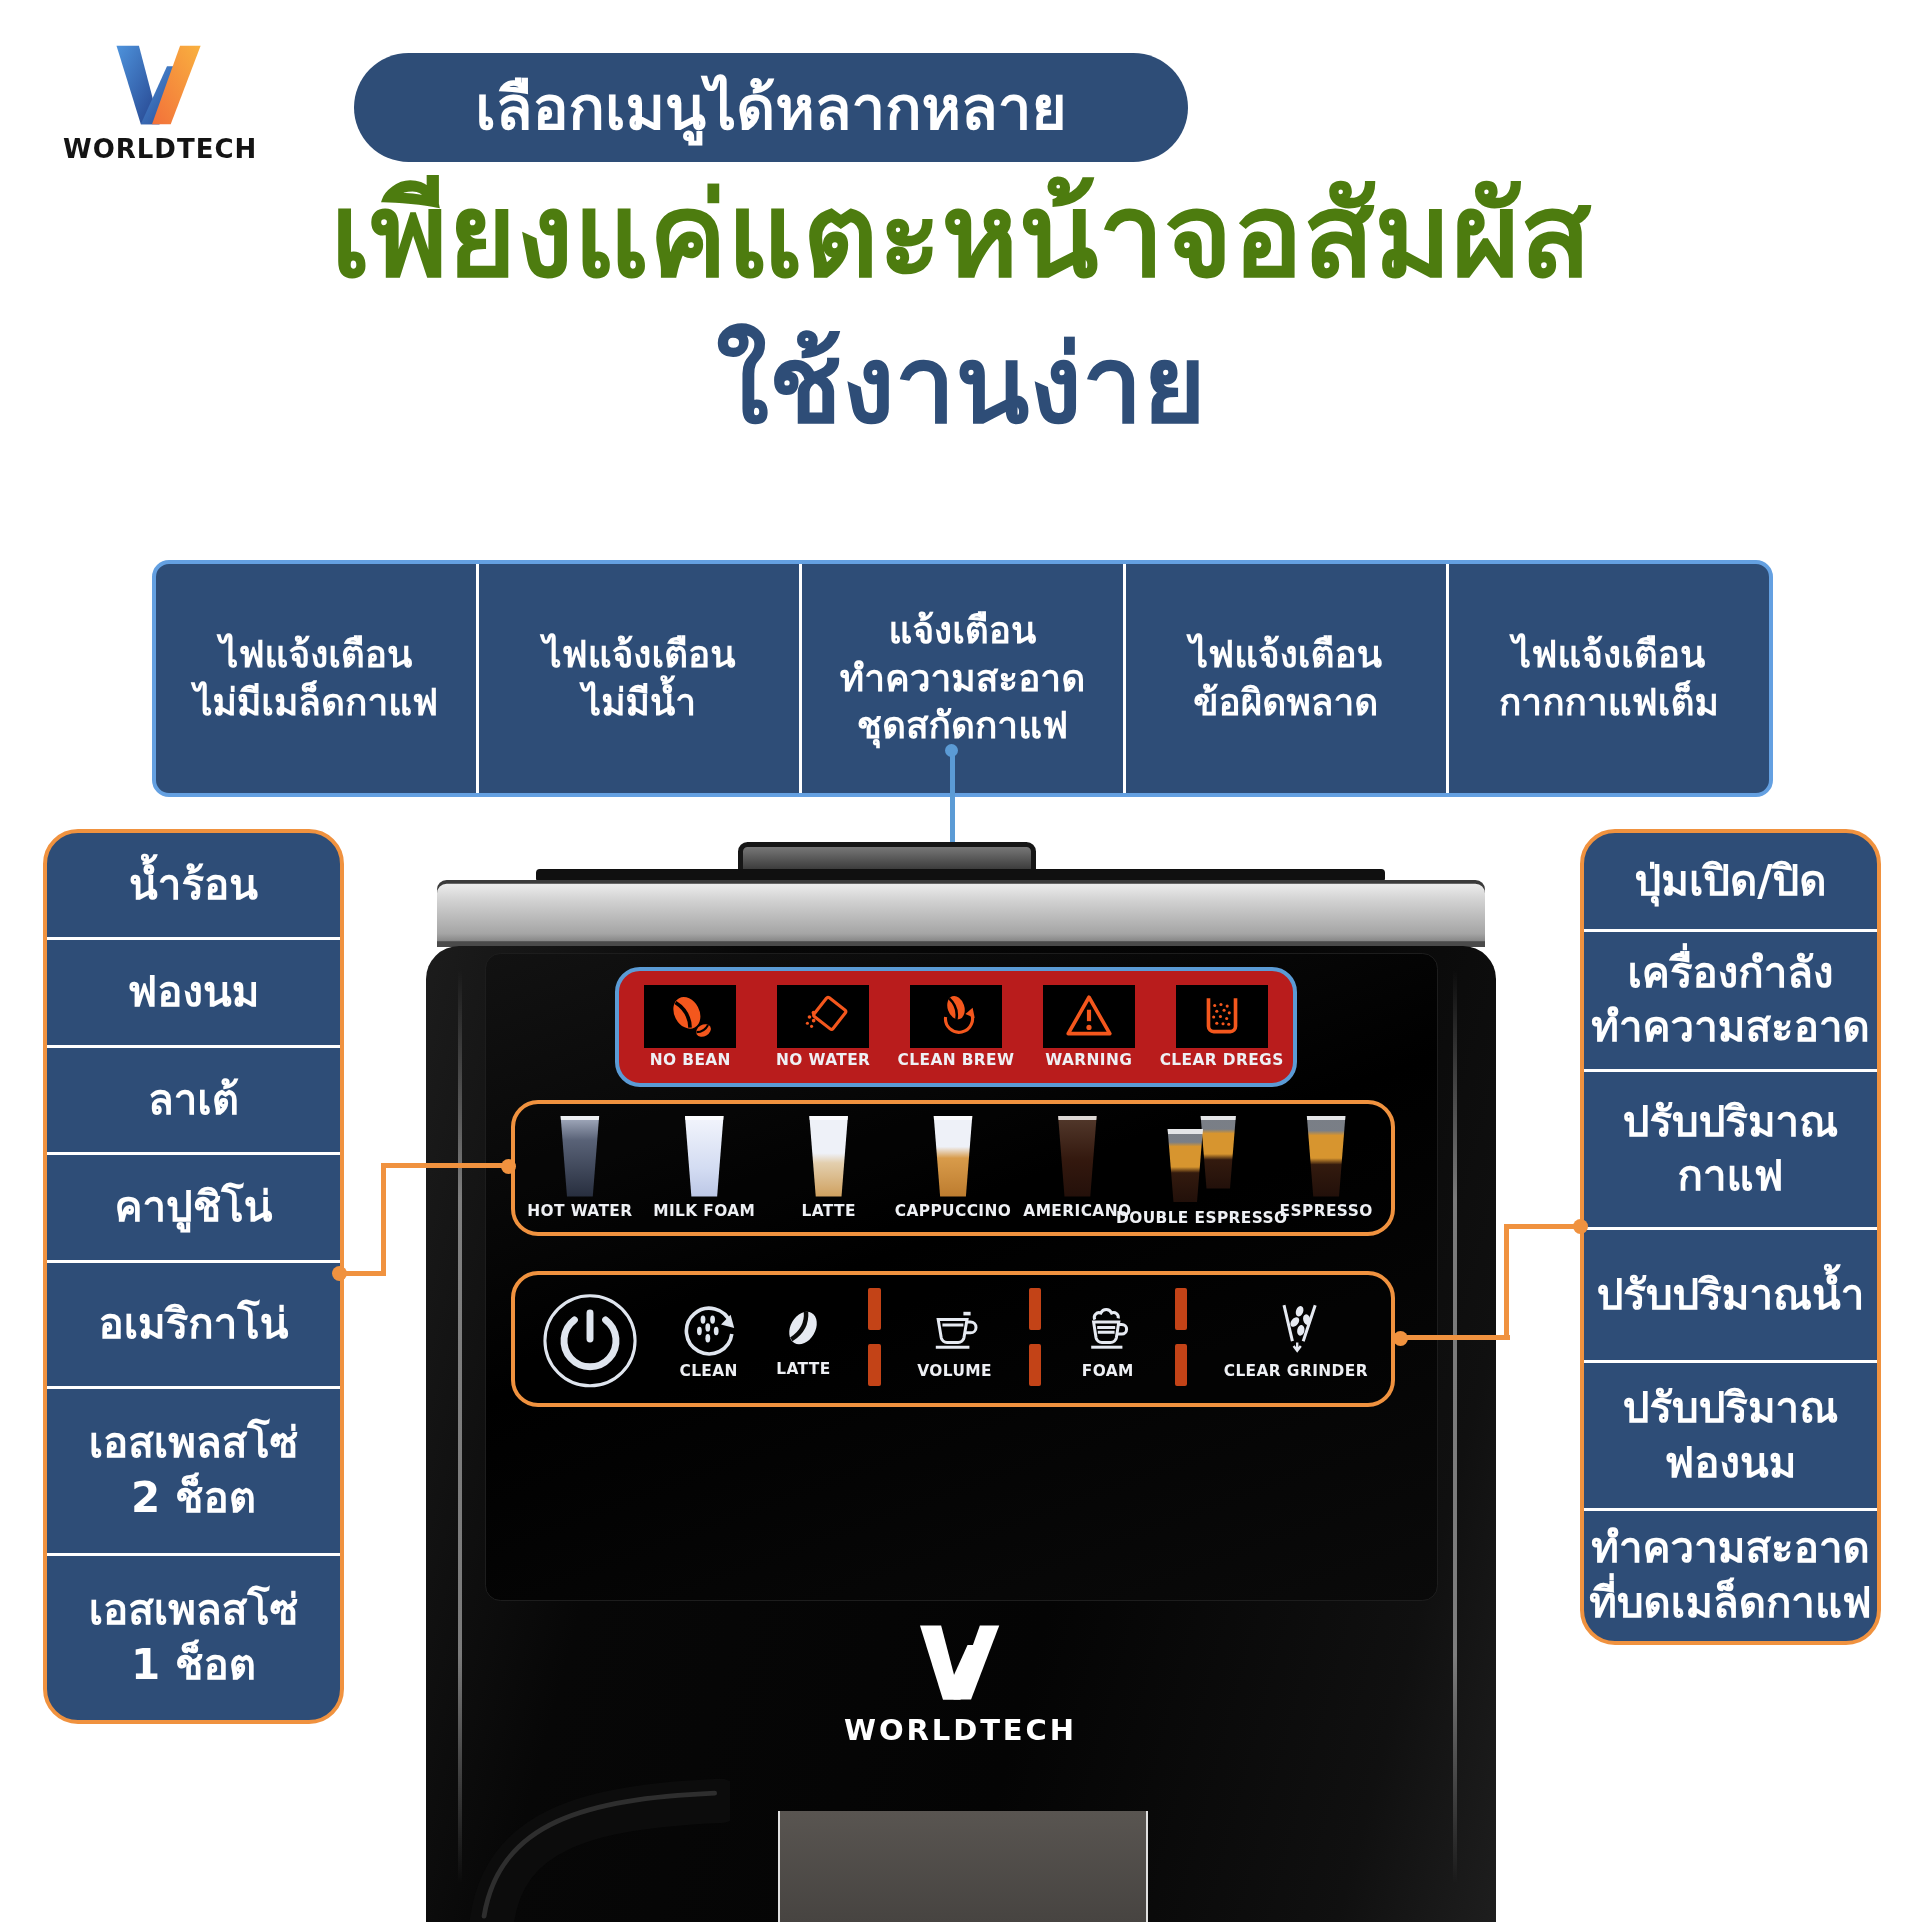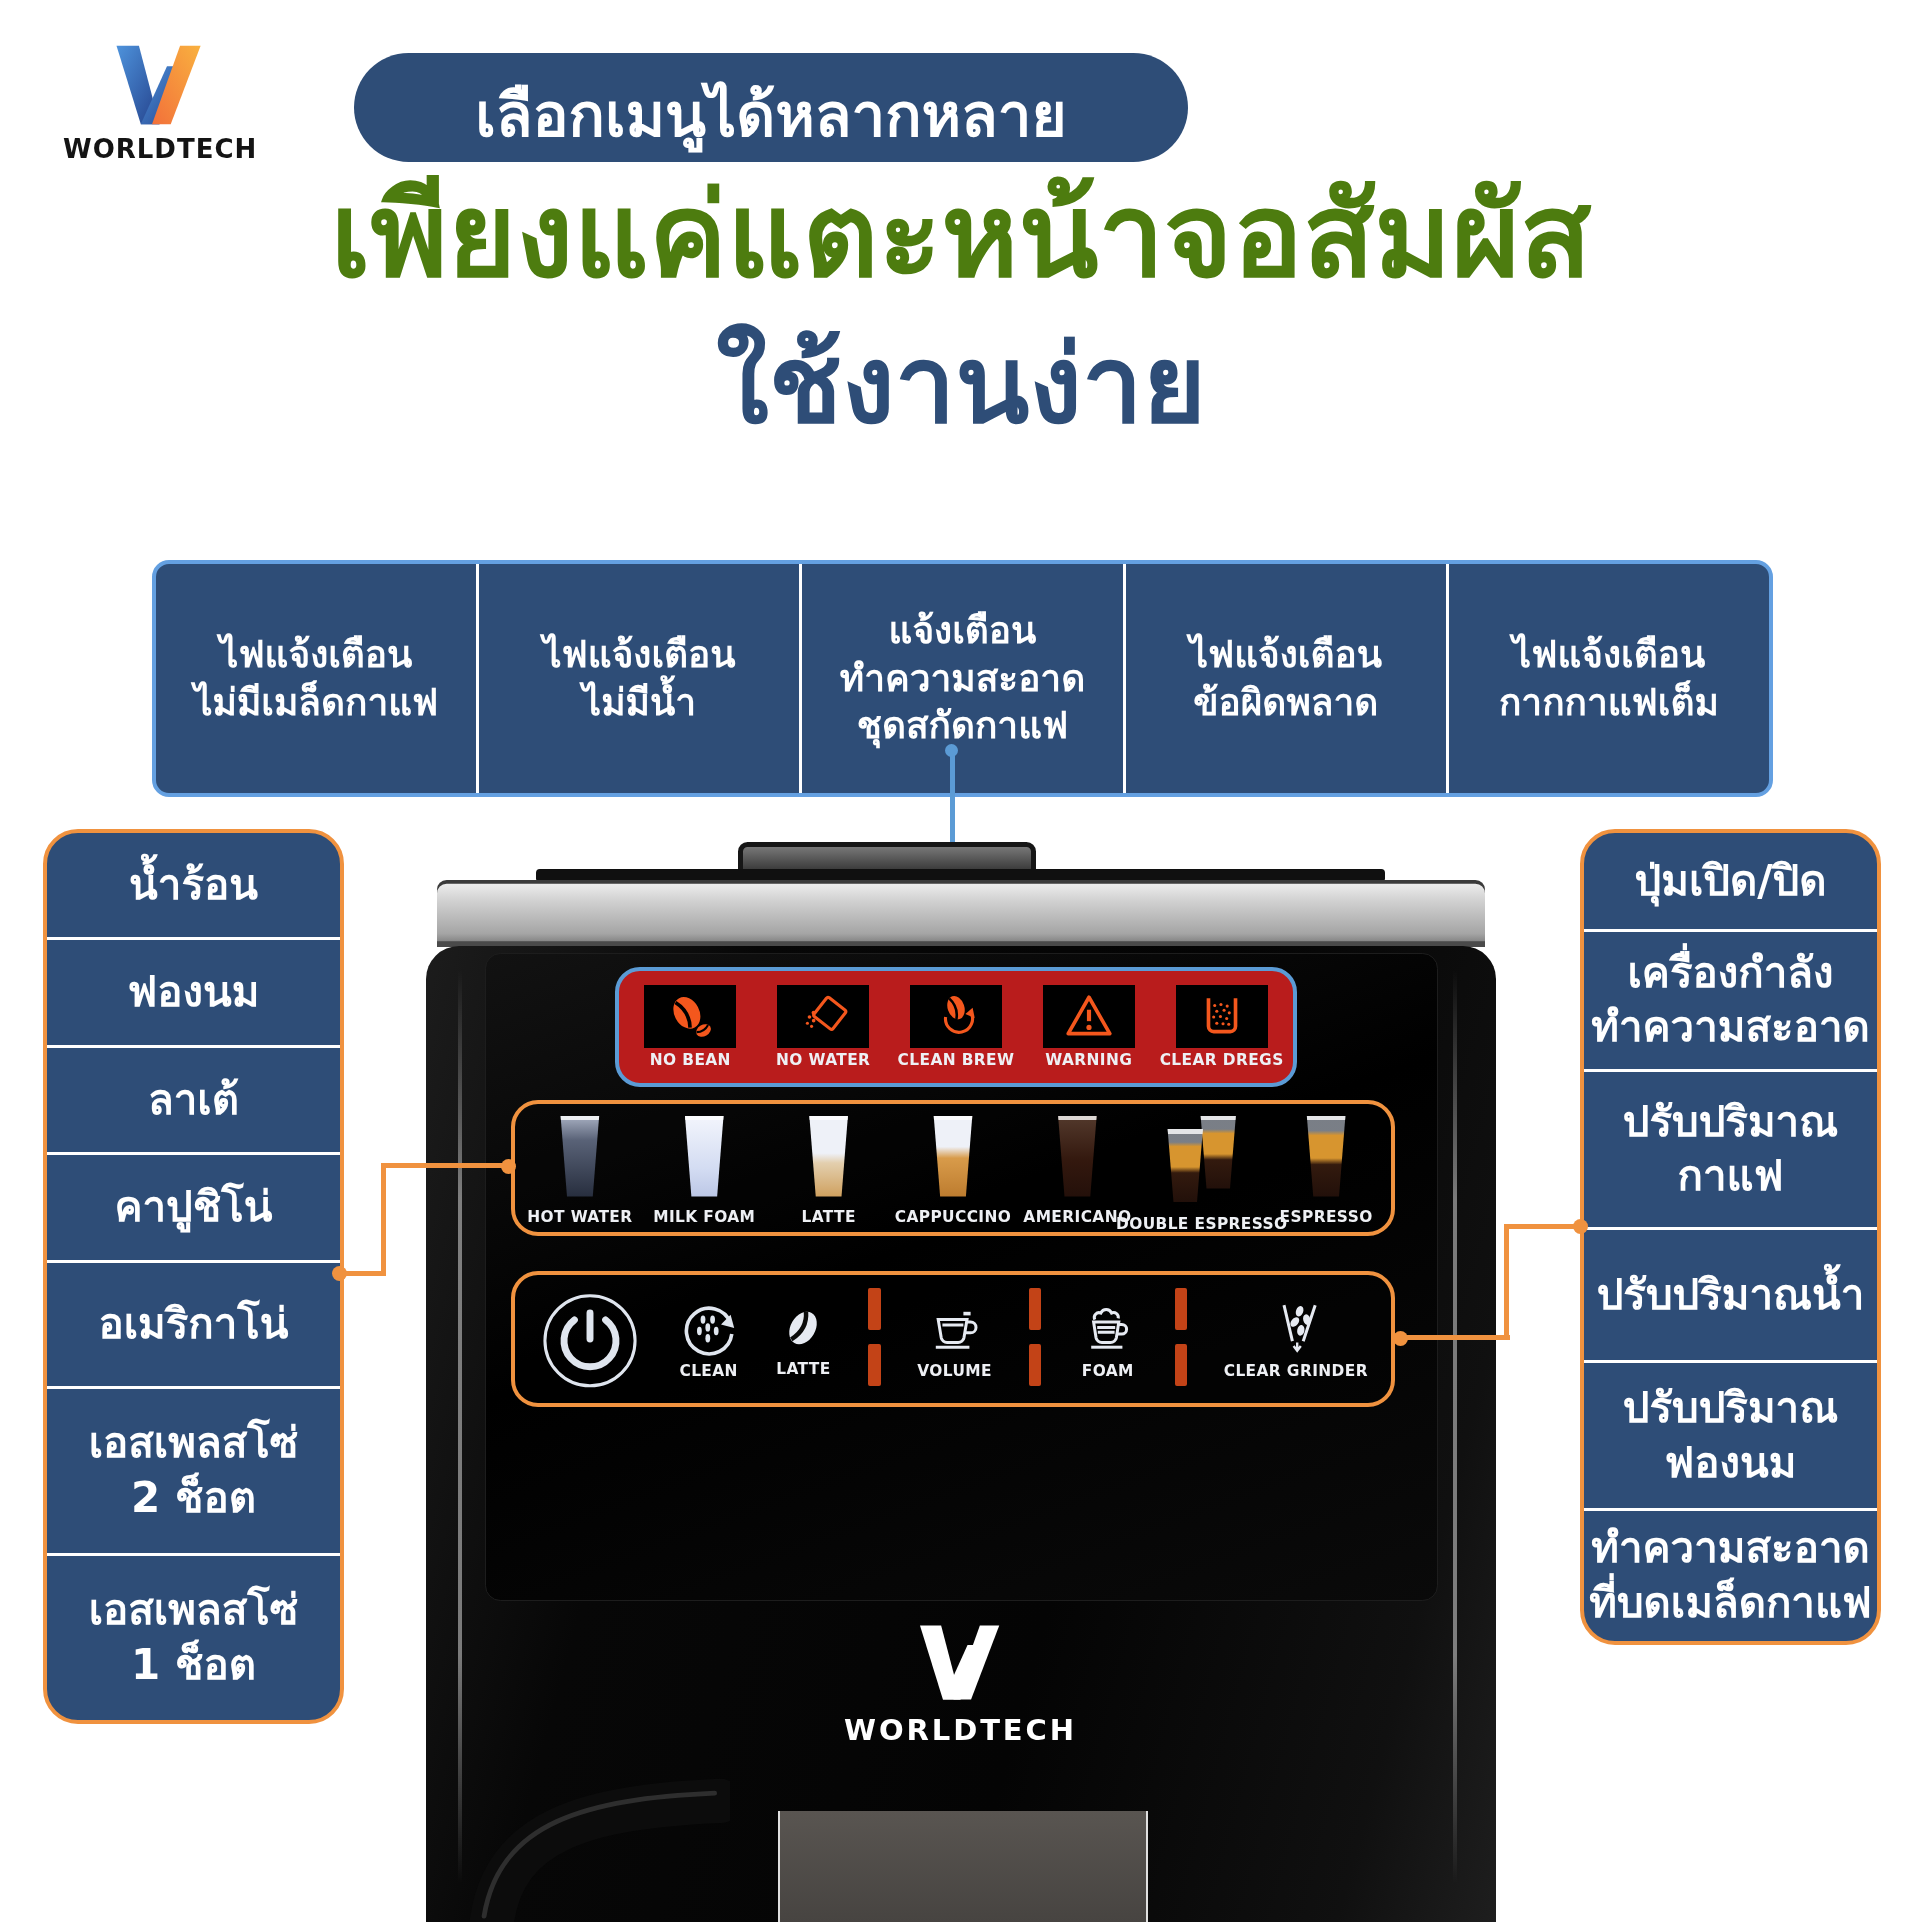--- a/index.html
+++ b/index.html
@@ -6,21 +6,21 @@
   body{
     width:1922px;height:1922px;position:relative;overflow:hidden;background:#ffffff;
     font-family:"DejaVu Sans","Liberation Sans",sans-serif;
   }
   .abs{position:absolute}
   
   .brand-logo{left:63px;top:42px;width:192px;text-align:center}
   .brand-logo .wordmark{font-size:26px;font-weight:bold;letter-spacing:1px;color:#141414;margin-top:1.9px}
   .banner{
     left:354px;top:53px;width:834px;height:109px;background:#2E4D77;border-radius:55px;
-    display:flex;align-items:flex-end;justify-content:center;color:#fff;font-size:60px;font-weight:bold;
+    display:flex;align-items:center;justify-content:center;color:#fff;font-size:60px;font-weight:bold;
   }
   .headline{left:0;top:163px;width:1922px;text-align:center;color:#4d7c0f;font-size:117px;font-weight:bold;line-height:1.25}
   .subheadline{left:0;top:317px;width:1922px;text-align:center;color:#2E4D77;font-size:108px;font-weight:bold;line-height:1.25}
   
   .callout-row{
     left:152px;top:560px;width:1621px;height:237px;background:#2E4D77;border:4.8px solid #64A0E1;
     border-radius:17px;display:flex;box-sizing:border-box;overflow:hidden;
   }
   .callout{
     flex:1;display:flex;align-items:center;justify-content:center;text-align:center;color:#fff;
@@ -58,21 +58,21 @@
     background:linear-gradient(160deg,#121212 0%,#000 45%,#0a0a0a 100%)}
   
   .status-panel{left:615px;top:967px;width:682px;height:120px;border:4.8px solid #5B9BD5;border-radius:25px;
     box-sizing:border-box;display:flex;align-items:center;justify-content:space-evenly;background:#b91c1c}
   .status-cell{display:flex;flex-direction:column;align-items:center;gap:2.9px;width:123px}
   .status-cell .tile{width:92px;height:63px;background:#000;display:flex;align-items:center;justify-content:center}
   .panel-label{color:#eef0f4;font-size:15.4px;font-weight:bold;letter-spacing:0.4px;white-space:nowrap}
   
   .drinks-panel{left:511px;top:1100px;width:884px;height:136px;border:4.8px solid #F0923F;border-radius:27px;
     box-sizing:border-box;display:flex;align-items:flex-start;justify-content:space-evenly;padding-top:11.5px;background:rgba(0,0,0,.25)}
-  .drink{display:flex;flex-direction:column;align-items:center;gap:11px;width:119px}
+  .drink{display:flex;flex-direction:column;align-items:center;gap:5px;width:119px}
   .glass{width:46px;height:81px;clip-path:polygon(8% 0,92% 0,78% 100%,22% 100%);position:relative}
   .glass::before{content:"";position:absolute;top:0;left:0;right:0;height:4.8px;background:rgba(255,255,255,.8)}
   .g-hotwater{background:linear-gradient(180deg,#a8b0c2 0%,#596277 30%,#272e3e 100%)}
   .g-milk{background:linear-gradient(180deg,#f3f5fc 0%,#d3dcf2 65%,#bcc7e6 100%)}
   .g-latte{background:linear-gradient(180deg,#eef1f8 0%,#eef1f8 46%,#e3cfae 58%,#cfa05e 100%)}
   .g-capp{background:linear-gradient(180deg,#eef1f8 0%,#eef1f8 38%,#d89b4a 52%,#bd7c2f 100%)}
   .g-amer{background:linear-gradient(180deg,#53392c 0%,#33180e 55%,#24100a 100%)}
   .g-esp{background:linear-gradient(180deg,rgba(203,211,224,.6) 0%,rgba(203,211,224,.6) 18%,#d7952f 24%,#d7952f 52%,#331a0e 60%,#22100a 100%)}
   .double{position:relative;width:75px;height:88px}
   .double .glass{width:42px;height:73px}

